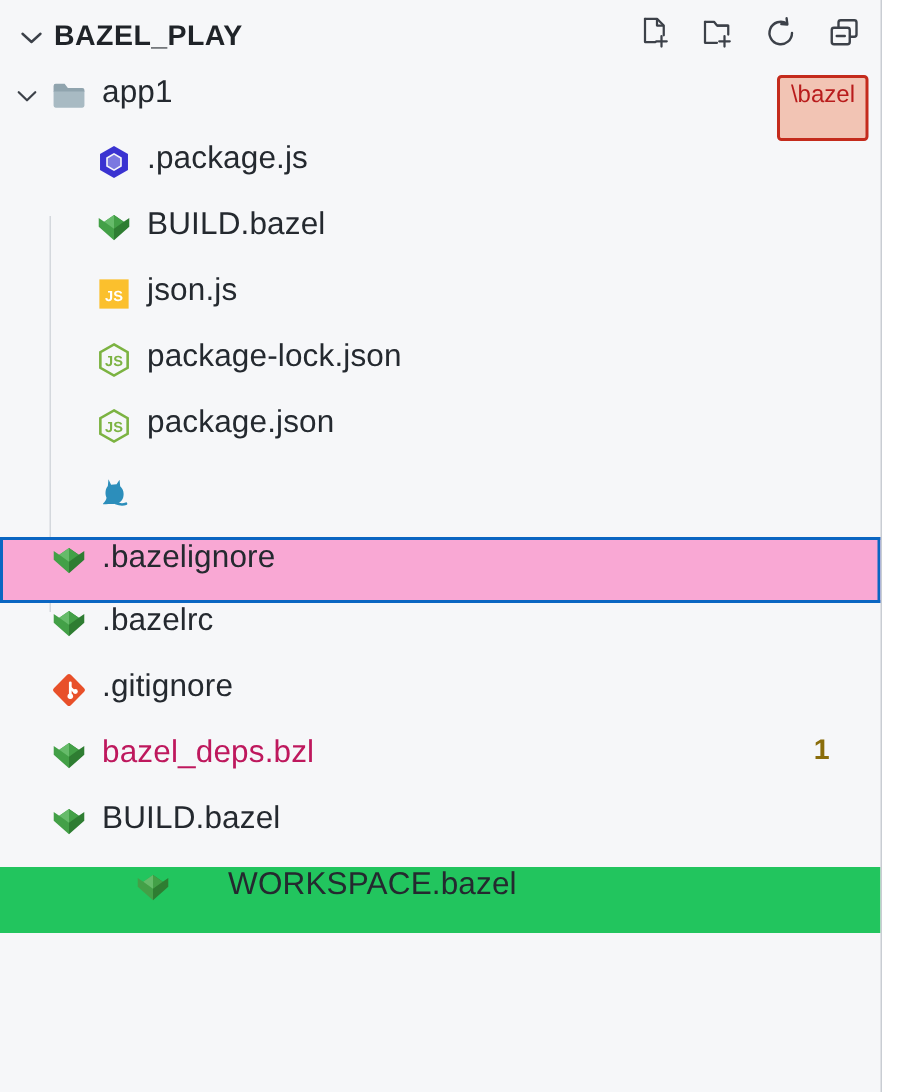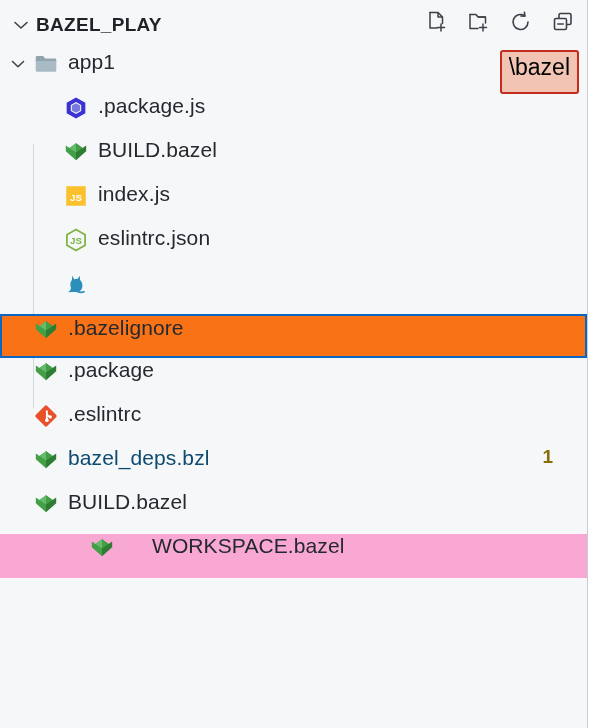--- a/index.html
+++ b/index.html
@@ -80,36 +80,36 @@
   }
   .row {
     position: relative;
     height: 44px;
     display: flex;
     box-sizing: border-box;
     cursor: pointer;
     padding-right: 8px;
   }
   .row.selected {
-    background: #f97316;
+    background: #f9a8d4;
     border: 2px solid #0a66c2;
     border-left: none;
     border-right: none;
     box-shadow: inset 0 0 0 0 transparent;
   }
   .row.selected::after {
     content: "";
     position: absolute;
     left: 0; right: 0; top: -2px; bottom: -2px;
     border: 2px solid #0a66c2;
     pointer-events: none;
     box-sizing: border-box;
   }
   .row.hovered {
-    background: #f9a8d4;
+    background: #22c55e;
     gap: 28px;
   }
   .indent {
     flex: 0 0 auto;
     height: 44px;
   }
   .chev {
     width: 28px;
     height: 28px;
     flex: 0 0 auto;
@@ -127,35 +127,35 @@
     justify-content: center;
     margin-right: 8px;
   }
   .icon svg { display: block; }
   .label {
     font-size: 21px;
     color: #24292f;
     white-space: nowrap;
     letter-spacing: 0.1px;
   }
-  .label.modified { color: #0c4a6e; }
+  .label.modified { color: #be185d; }
   .badge-count {
     margin-left: auto;
     font-size: 19px;
     color: #8a6d0b;
     font-weight: bold;
     padding-right: 26px;
   }
   .path-badge {
     margin-left: auto;
     background: #f2c4b4;
     border: 2px solid #c42b1c;
     border-radius: 3px;
-    color: #000000;
-    font-size: 23px;
+    color: #b91c1c;
+    font-size: 16px;
     line-height: 1;
     padding: 4px 7px 6px 7px;
     white-space: nowrap;
   }
 
   
   .indent-guide {
     position: absolute;
     width: 1px;
     background: #d4d8dd;
@@ -246,31 +246,41 @@
           <span class="label">BUILD.bazel</span>
         </div>
         <div class="row">
           <div class="indent" style="width: 34px;"></div>
           <span class="chev empty"></span>
           <span class="icon">
             <svg width="26" height="26">
               <use href="#sym-javascript-icon"></use>
             </svg>
           </span>
-          <span class="label">index.js</span>
+          <span class="label">json.js</span>
         </div>
         <div class="row">
           <div class="indent" style="width: 34px;"></div>
           <span class="chev empty"></span>
           <span class="icon">
             <svg width="26" height="26">
               <use href="#sym-nodejs-json-icon"></use>
             </svg>
           </span>
-          <span class="label">eslintrc.json</span>
+          <span class="label">package-lock.json</span>
+        </div>
+        <div class="row">
+          <div class="indent" style="width: 34px;"></div>
+          <span class="chev empty"></span>
+          <span class="icon">
+            <svg width="26" height="26">
+              <use href="#sym-nodejs-json-icon"></use>
+            </svg>
+          </span>
+          <span class="label">package.json</span>
         </div>
         <div class="row">
           <div class="indent" style="width: 34px;"></div>
           <span class="chev empty"></span>
           <span class="icon">
             <svg width="26" height="26">
               <use href="#sym-yarn-icon"></use>
             </svg>
           </span>
         </div>
@@ -285,31 +295,31 @@
           <span class="label">.bazelignore</span>
         </div>
         <div class="row">
           <div class="indent" style="width: 4px;"></div>
           <span class="chev empty"></span>
           <span class="icon">
             <svg width="26" height="26">
               <use href="#sym-bazel-icon"></use>
             </svg>
           </span>
-          <span class="label">.package</span>
+          <span class="label">.bazelrc</span>
         </div>
         <div class="row">
           <div class="indent" style="width: 4px;"></div>
           <span class="chev empty"></span>
           <span class="icon">
             <svg width="26" height="26">
               <use href="#sym-git-icon"></use>
             </svg>
           </span>
-          <span class="label">.eslintrc</span>
+          <span class="label">.gitignore</span>
         </div>
         <div class="row">
           <div class="indent" style="width: 4px;"></div>
           <span class="chev empty"></span>
           <span class="icon">
             <svg width="26" height="26">
               <use href="#sym-bazel-icon"></use>
             </svg>
           </span>
           <span class="label modified">bazel_deps.bzl</span>

